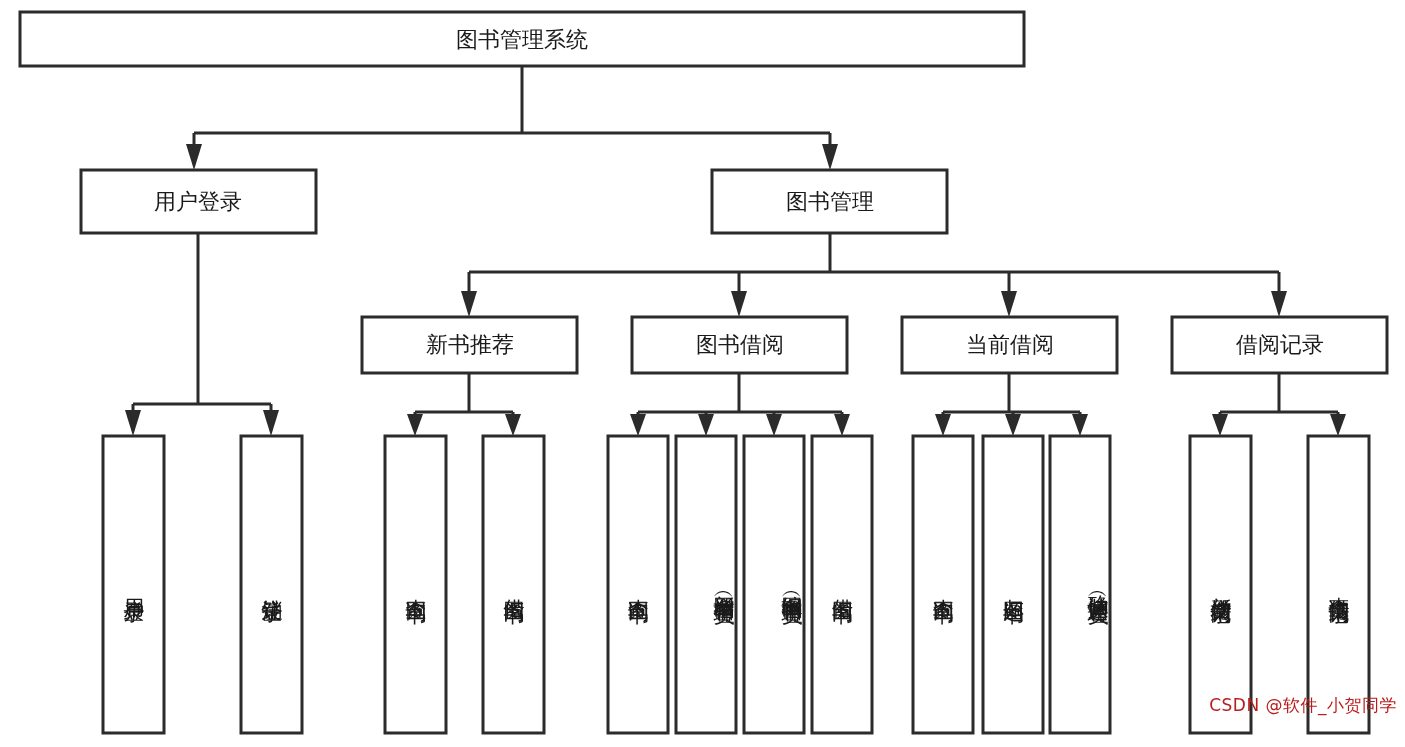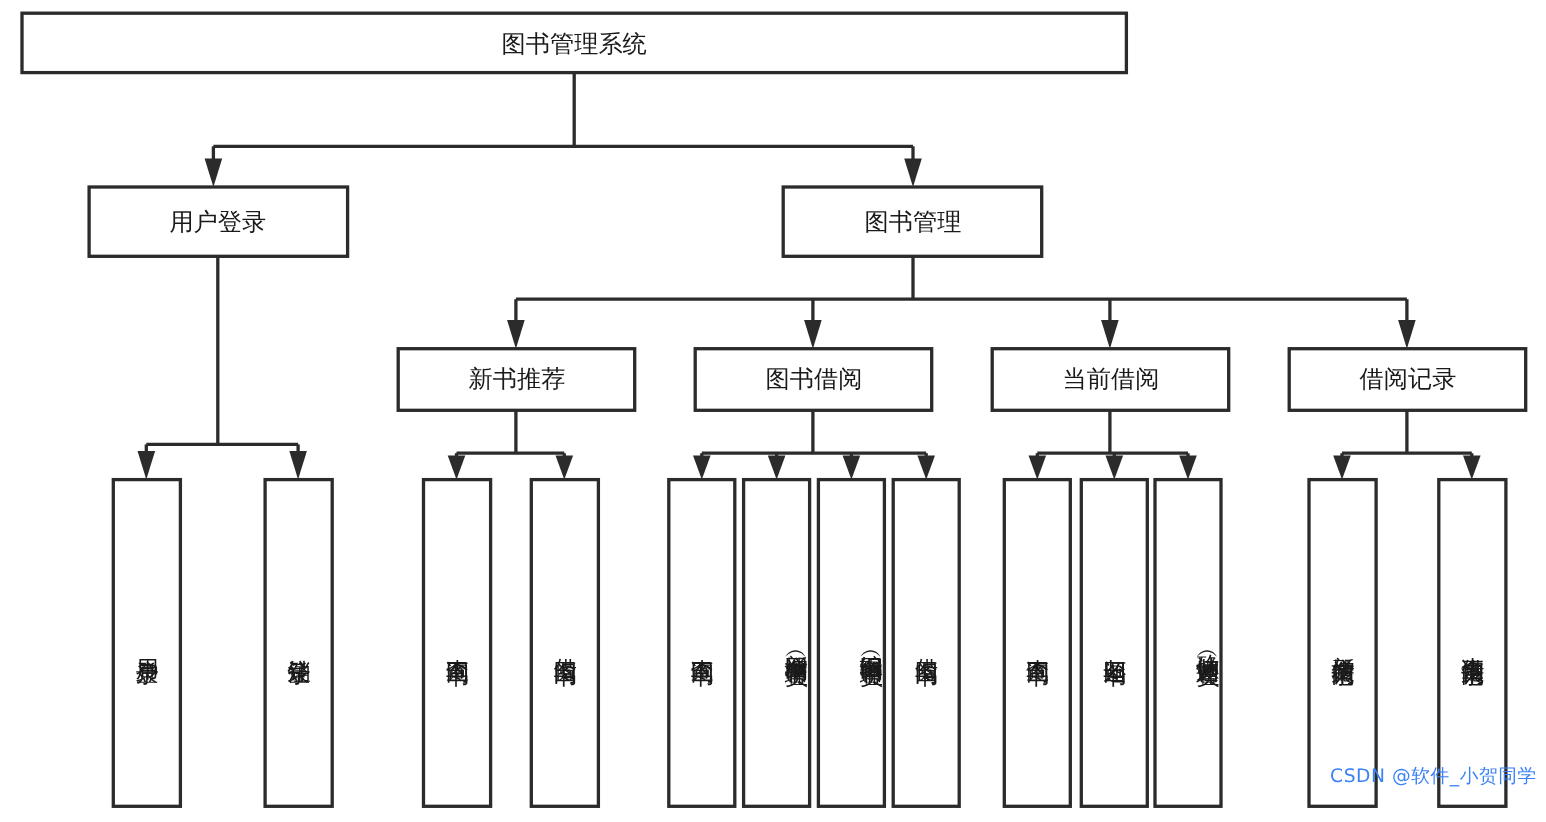--- a/index.html
+++ b/index.html
@@ -63,21 +63,21 @@
     letter-spacing: 1.5px;
     color: #1a1a1a;
     pointer-events: none;
   }
   .watermark {
     position: absolute;
     right: 8px;
     bottom: 4px;
     font-family: "DejaVu Sans", "Liberation Sans", sans-serif;
     font-size: 17px;
-    color: #3b82f6;
+    color: #b91c1c;
     letter-spacing: 0.5px;
     white-space: nowrap;
   }
 </style>
 </head>
 <body>
 
 <div id="diagram-root">
 
   <svg class="flow" viewBox="0 0 1405 747">

